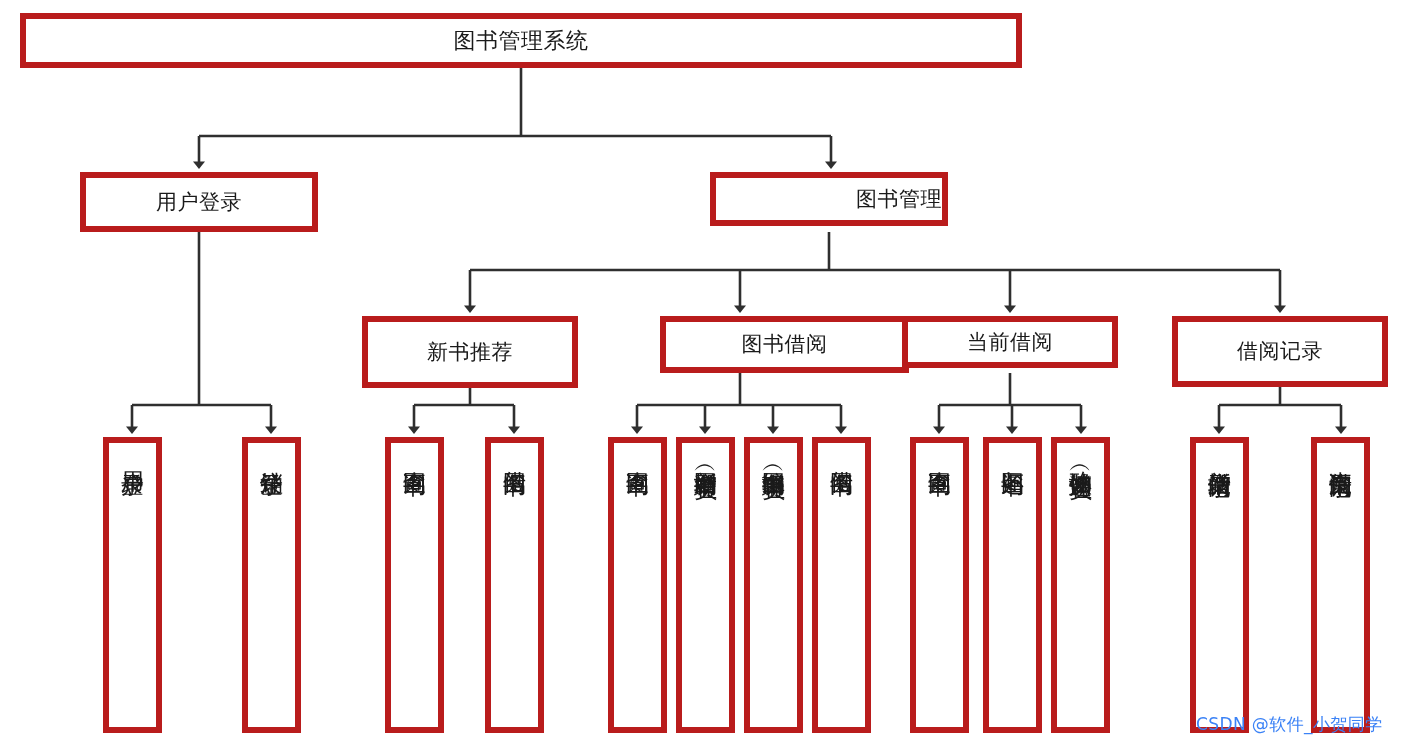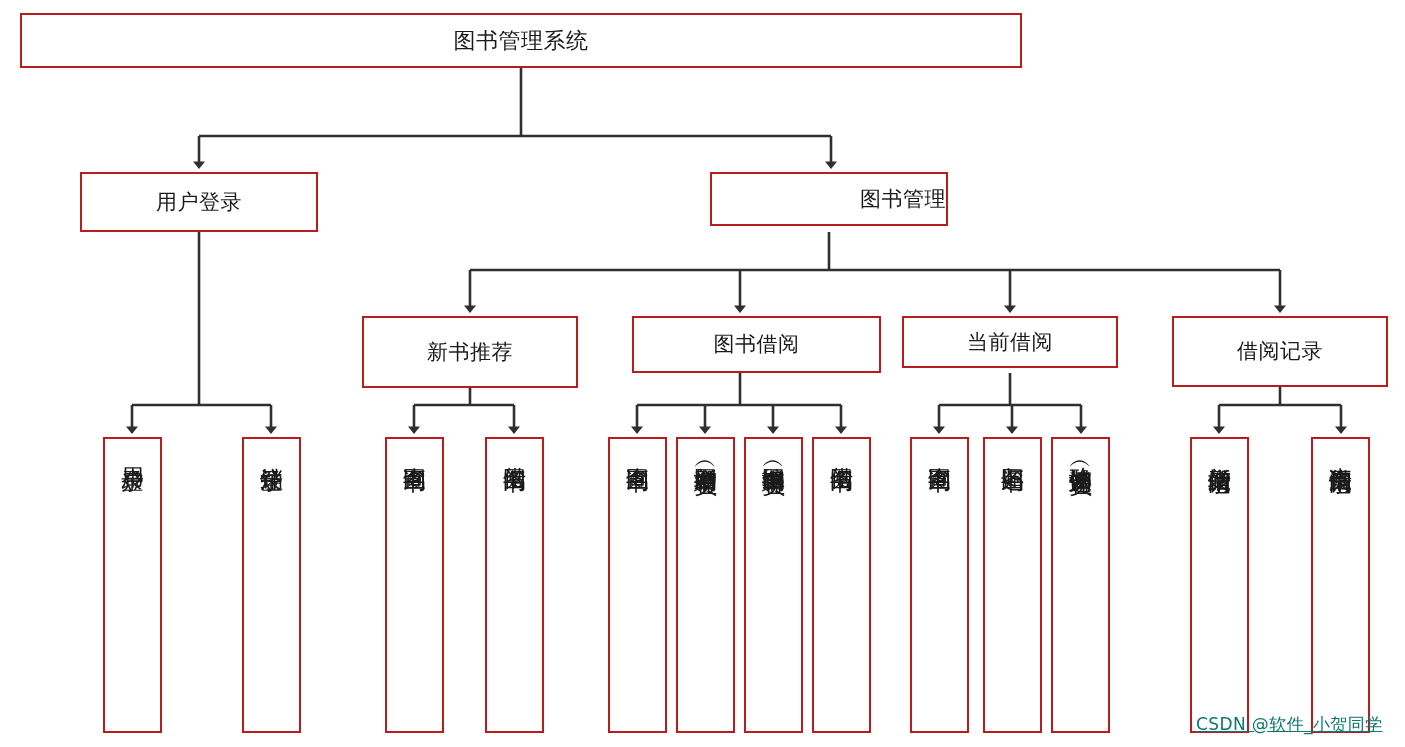--- a/index.html
+++ b/index.html
@@ -22,21 +22,21 @@
     left: 0;
     top: 0;
     width: 1405px;
     height: 747px;
     pointer-events: none;
   }
   .node {
     position: absolute;
     box-sizing: border-box;
     background: #ffffff;
-    border: 2px solid #b91c1c;
+    border: 6px solid #b91c1c;
     display: flex;
     align-items: center;
     justify-content: center;
     color: #1a1a1a;
   }
   .node .lbl {
     display: block;
     text-align: center;
     line-height: 1.18;
     white-space: nowrap;
@@ -56,24 +56,23 @@
   .node.vert .lbl {
     writing-mode: vertical-rl;
     text-orientation: upright;
     font-size: 23px;
     line-height: 1.08;
     letter-spacing: 1px;
   }
   .watermark {
     position: absolute;
     font-size: 17px;
-    color: #0f766e;
+    color: #3b82f6;
     white-space: nowrap;
     letter-spacing: 0.4px;
-    text-decoration: underline;
   }
 </style>
 </head>
 <body>
 
 <div id="canvas">
 
   <svg id="wires" viewBox="0 0 1405 747">
     <defs>
       <marker id="arrow" markerWidth="10" markerHeight="12" refX="2.6" refY="6" orient="auto" markerUnits="userSpaceOnUse">
@@ -131,21 +130,21 @@
   <div class="node horiz" style="left:80px;top:172px;width:238px;height:60px;">
     <span class="lbl">用户登录</span>
   </div>
   <div class="node horiz" style="left:710px;top:172px;width:238px;height:54px;justify-content:flex-end;">
     <span class="lbl">图书管理</span>
   </div>
 
   <div class="node horiz" style="left:362px;top:316px;width:216px;height:72px;">
     <span class="lbl">新书推荐</span>
   </div>
-  <div class="node horiz" style="left:632px;top:316px;width:249px;height:57px;">
+  <div class="node horiz" style="left:660px;top:316px;width:249px;height:57px;">
     <span class="lbl">图书借阅</span>
   </div>
   <div class="node horiz" style="left:902px;top:316px;width:216px;height:52px;">
     <span class="lbl">当前借阅</span>
   </div>
   <div class="node horiz" style="left:1172px;top:316px;width:216px;height:71px;">
     <span class="lbl">借阅记录</span>
   </div>
 
   <div class="node vert" style="left:103px;top:437px;width:59px;height:296px;">

